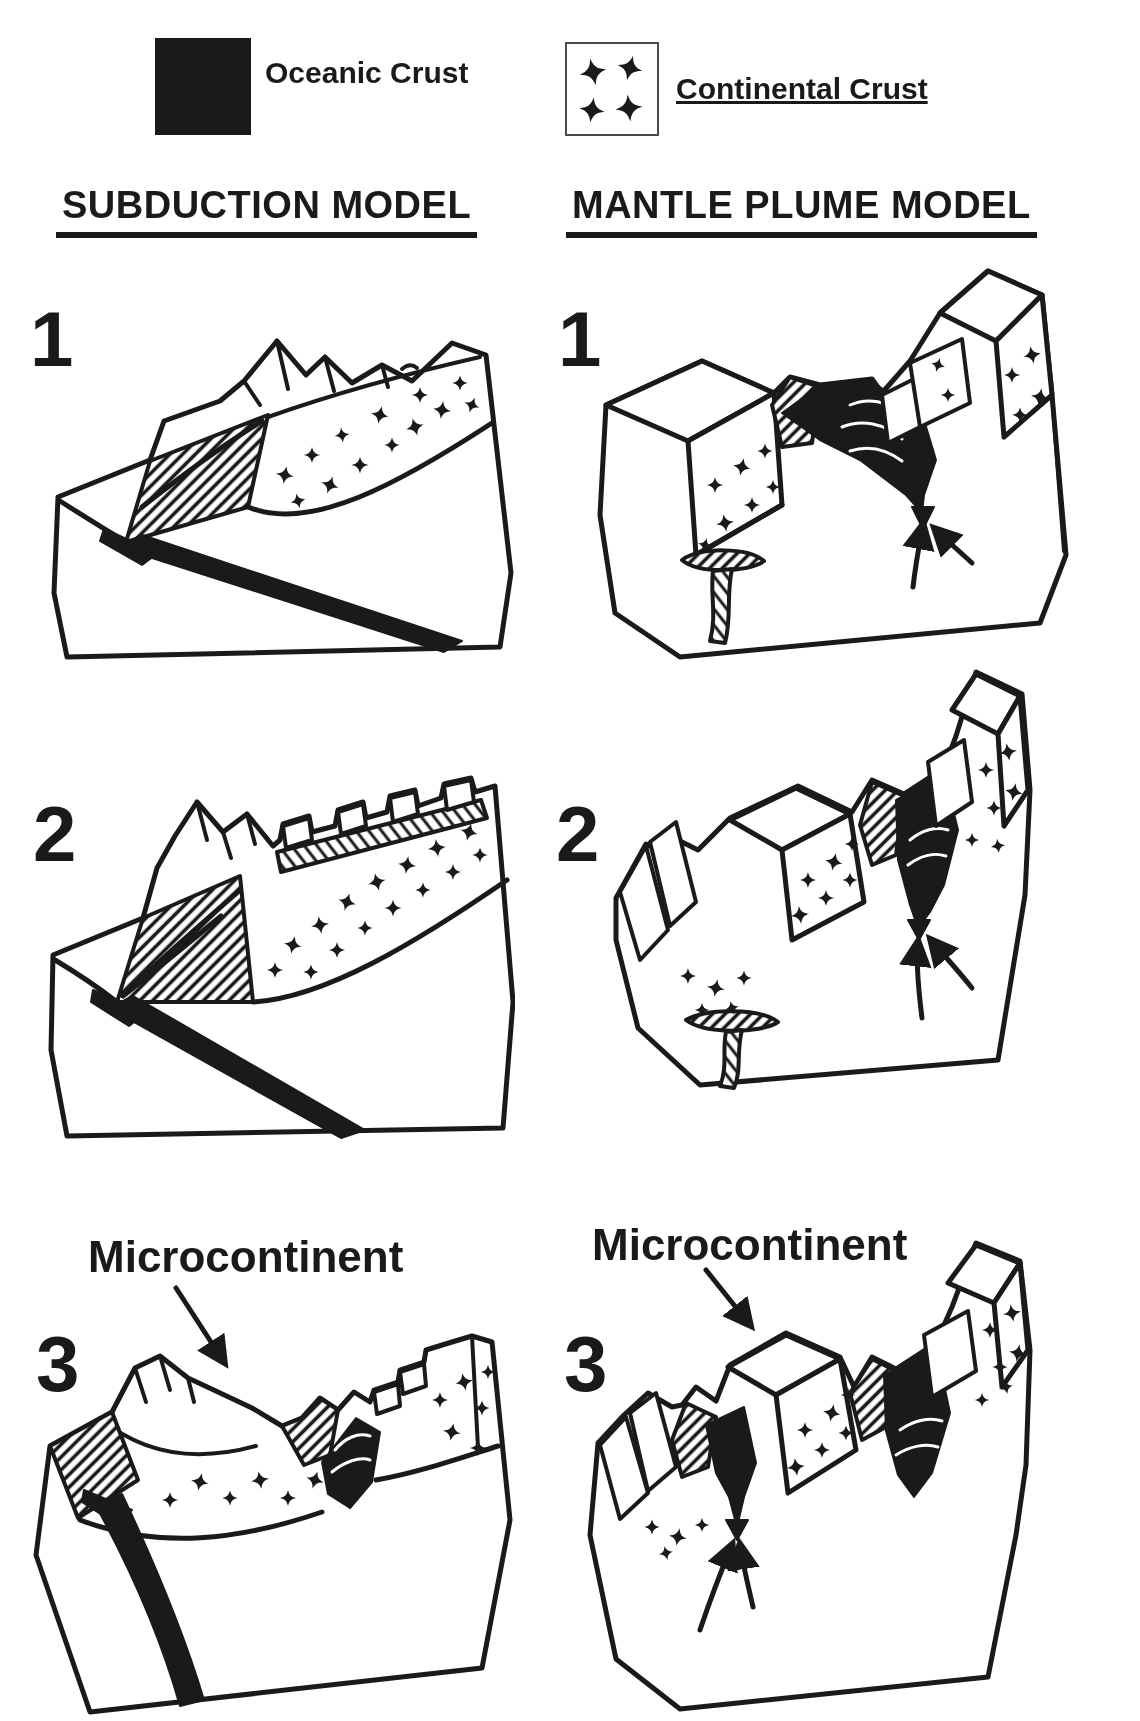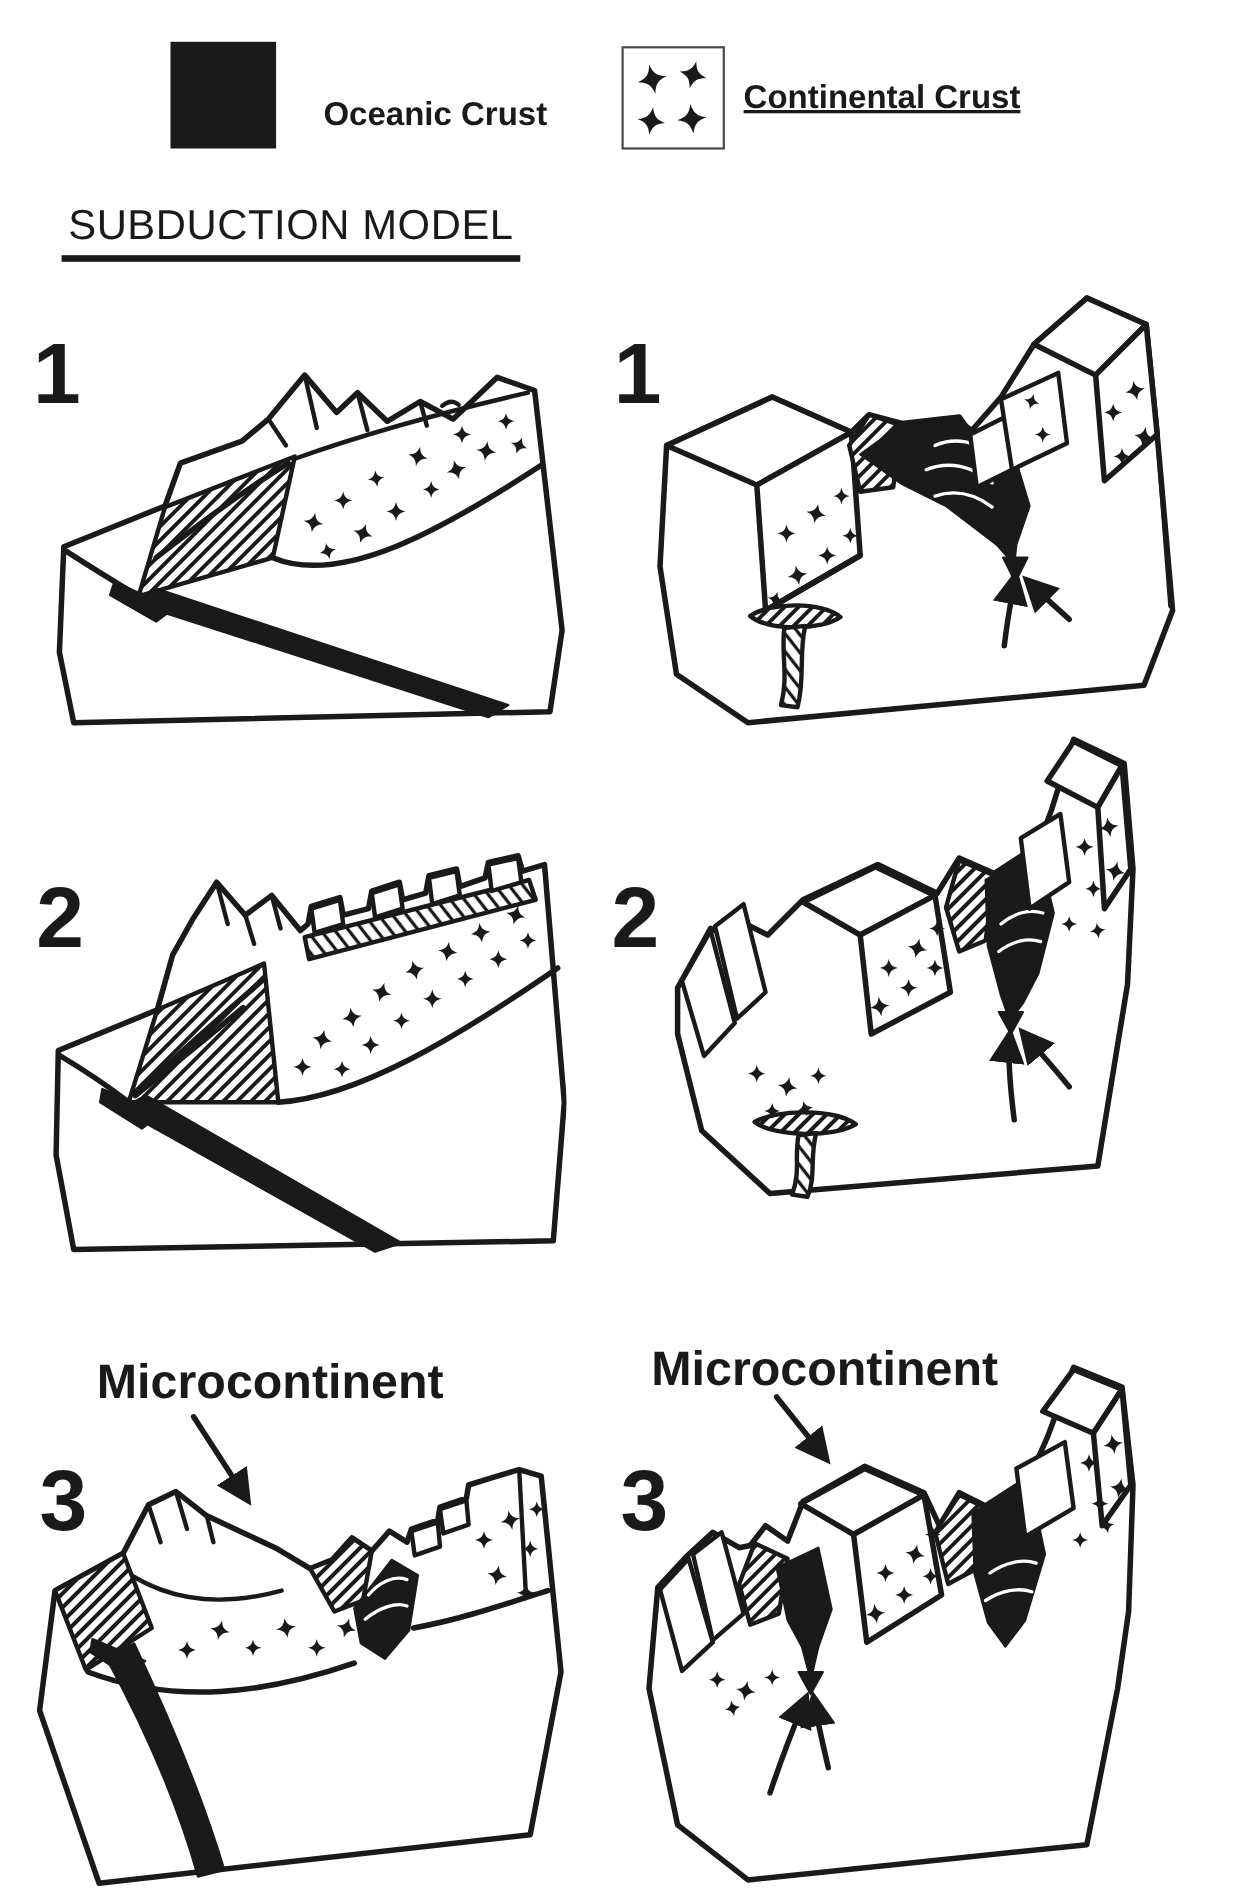--- a/index.html
+++ b/index.html
@@ -2,21 +2,21 @@
 <html><head>
 <meta charset="utf-8">
 <style>
   html,body{margin:0;padding:0;background:#ffffff;}
   .page{position:relative;width:1140px;height:1721px;background:#ffffff;overflow:hidden;
         font-family:"Liberation Sans",sans-serif;color:#1a1a1a;}
   .abs{position:absolute;}
   .swatch-oceanic{width:96px;height:97px;background:#1a1a1a;}
   .swatch-continental{width:90px;height:90px;background:#ffffff;border:2px solid #4a4a4a;}
   .legend-label{font-size:30px;font-weight:bold;white-space:nowrap;}
-  .model-title{font-size:38px;font-weight:normal;white-space:nowrap;letter-spacing:.5px;
+  .model-title{font-size:38px;font-weight:bold;white-space:nowrap;letter-spacing:.5px;
                border-bottom:6px solid #1a1a1a;padding:0 6px 5px 6px;}
   .stage-number{font-size:78px;font-weight:bold;line-height:1;}
   .micro-label{font-size:44px;font-weight:bold;width:340px;text-align:left;white-space:nowrap;}
   svg .fw{fill:#ffffff;stroke:#1a1a1a;stroke-width:5;stroke-linejoin:round;stroke-linecap:round;}
   svg .fw4{fill:#ffffff;stroke:#1a1a1a;stroke-width:4;stroke-linejoin:round;stroke-linecap:round;}
   svg .ln{fill:none;stroke:#1a1a1a;stroke-width:5;stroke-linejoin:round;stroke-linecap:round;}
   svg .ln4{fill:none;stroke:#1a1a1a;stroke-width:4;stroke-linejoin:round;stroke-linecap:round;}
   svg .fb{fill:#1a1a1a;stroke:#1a1a1a;stroke-width:2;stroke-linejoin:round;}
   svg .fh{fill:url(#hatch);stroke:#1a1a1a;stroke-width:4;stroke-linejoin:round;}
   svg .fh2{fill:url(#hatch2);stroke:#1a1a1a;stroke-width:4;stroke-linejoin:round;}
@@ -40,35 +40,36 @@
         <rect width="10" height="10" fill="#ffffff"></rect>
         <line x1="5" y1="-1" x2="5" y2="11" stroke="#1a1a1a" stroke-width="3"></line>
       </pattern>
       <marker id="ah" viewBox="0 0 10 10" refX="7.5" refY="5" markerWidth="6.5" markerHeight="6.5" orient="auto-start-reverse">
         <path d="M0,0 L10,5 L0,10 Z" fill="#1a1a1a"></path>
       </marker>
     </defs>
   </svg>
 
   <div class="abs swatch-oceanic" style="left:155px;top:38px;"></div>
-  <div class="abs legend-label" style="left:265px;top:88px;margin-left:29px;">Oceanic Crust</div>
+  <div class="abs legend-label" style="left:265px;top:56px;">Oceanic Crust</div>
 
   <div class="abs swatch-continental" style="left:565px;top:42px;">
     <svg width="90" height="90" viewBox="0 0 90 90">
       <g class="st">
         <use href="#star4" transform="translate(26,28) scale(1.5) rotate(-12)"></use>
         <use href="#star4" transform="translate(63,24) scale(1.4) rotate(14)"></use>
         <use href="#star4" transform="translate(25,66) scale(1.4) rotate(8)"></use>
         <use href="#star4" transform="translate(62,64) scale(1.5) rotate(-6)"></use>
       </g>
     </svg>
   </div>
   <div class="abs legend-label" style="left:676px;top:72px;text-decoration:underline;">Continental Crust</div>
 
   <div class="abs model-title" style="left:56px;top:184px;">SUBDUCTION MODEL</div>
+  <div class="abs model-title" style="left:566px;top:184px;">MANTLE PLUME MODEL</div>
 
   <div class="abs stage-number" style="left:30px;top:300px;">1</div>
   <div class="abs stage-number" style="left:33px;top:795px;">2</div>
   <div class="abs stage-number" style="left:36px;top:1325px;">3</div>
   <div class="abs stage-number" style="left:558px;top:300px;">1</div>
   <div class="abs stage-number" style="left:556px;top:795px;">2</div>
   <div class="abs stage-number" style="left:564px;top:1325px;">3</div>
 
   <div class="abs micro-label" style="left:88px;top:1232px;">Microcontinent</div>
   <div class="abs micro-label" style="left:592px;top:1220px;">Microcontinent</div>

